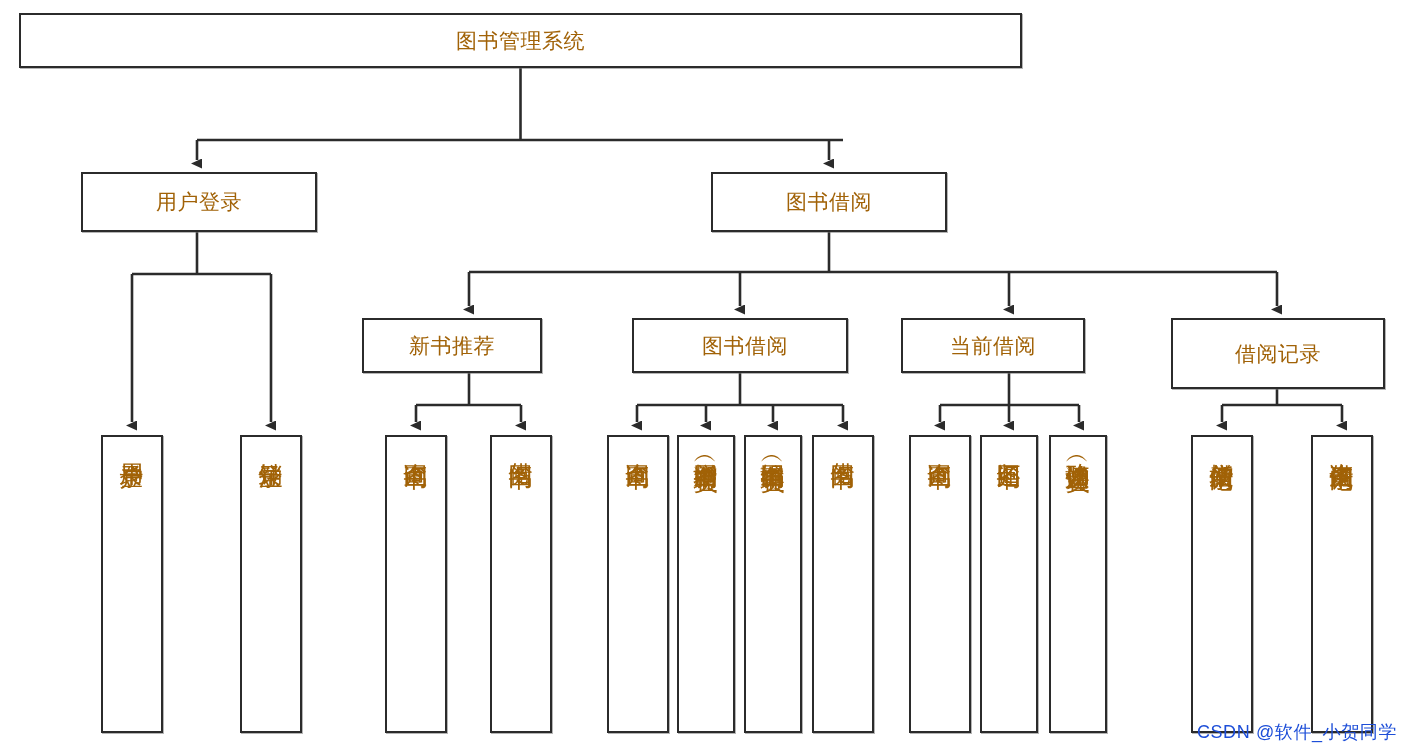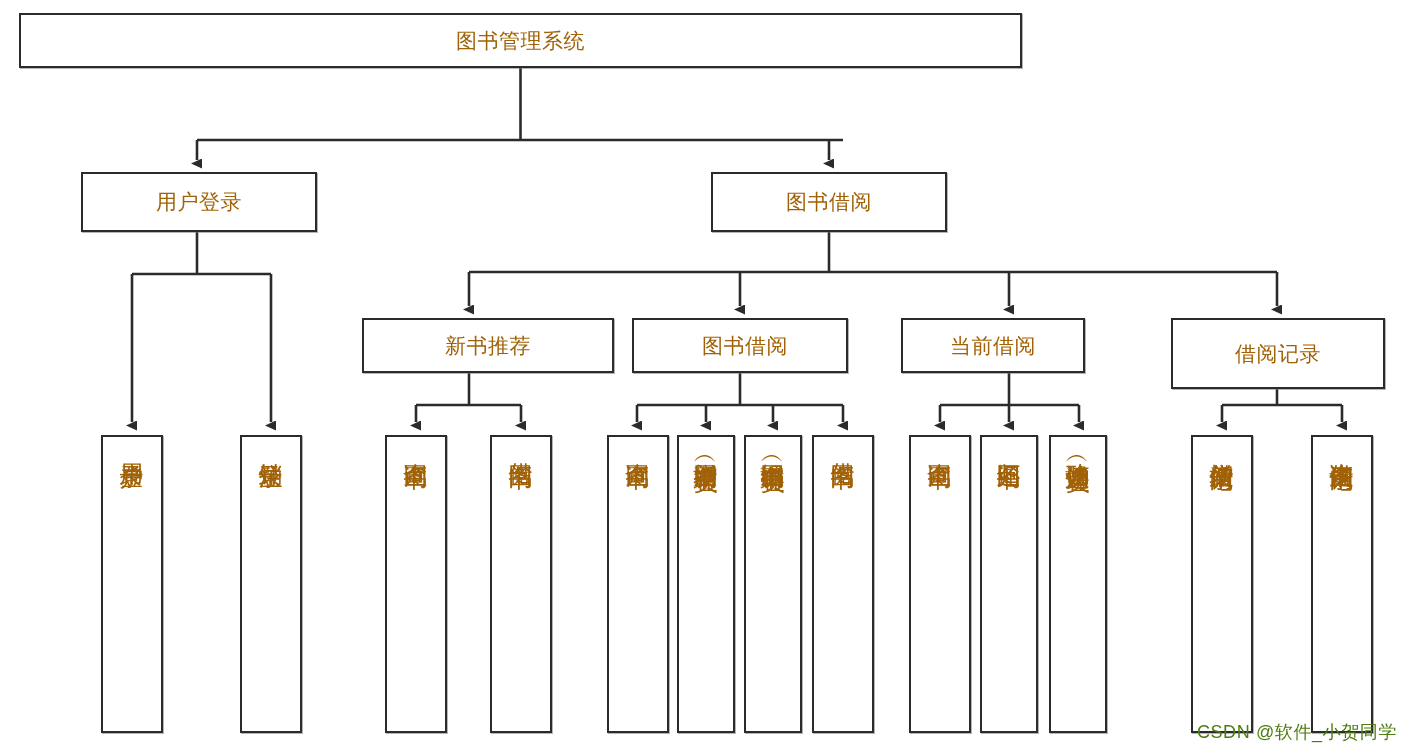--- a/index.html
+++ b/index.html
@@ -57,21 +57,21 @@
     font-size: 24px;
     line-height: 1.05;
     letter-spacing: 1px;
     white-space: nowrap;
   }
   #watermark {
     position: absolute;
     right: 8px;
     bottom: 3px;
     font-size: 18px;
-    color: #4d7c0f;
+    color: #1d4ed8;
     letter-spacing: 0.6px;
     white-space: nowrap;
     pointer-events: none;
   }
 </style>
 </head>
 <body>
 
 <div id="diagram-root">
 
@@ -129,21 +129,21 @@
     <span class="node-label">图书管理系统</span>
   </div>
 
   <div class="node lvl2" style="left:81px; top:172px; width:236px; height:60px;">
     <span class="node-label">用户登录</span>
   </div>
   <div class="node lvl2" style="left:711px; top:172px; width:236px; height:60px;">
     <span class="node-label">图书借阅</span>
   </div>
 
-  <div class="node lvl3" style="left:362px; top:318px; width:252px; height:55px;">
+  <div class="node lvl3" style="left:362px; top:318px; width:180px; height:55px;">
     <span class="node-label">新书推荐</span>
   </div>
   <div class="node lvl3" style="left:632px; top:318px; width:216px; height:55px;padding-left:10px;">
     <span class="node-label">图书借阅</span>
   </div>
   <div class="node lvl3" style="left:901px; top:318px; width:184px; height:55px;">
     <span class="node-label">当前借阅</span>
   </div>
   <div class="node lvl3" style="left:1171px; top:318px; width:214px; height:71px;">
     <span class="node-label">借阅记录</span>

